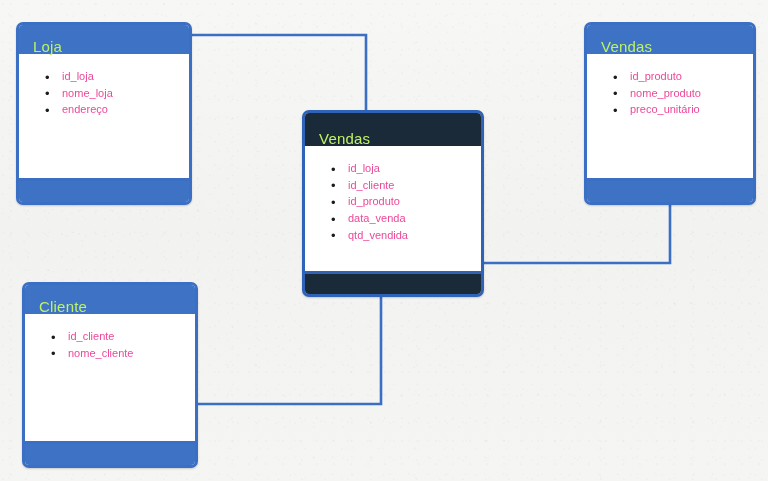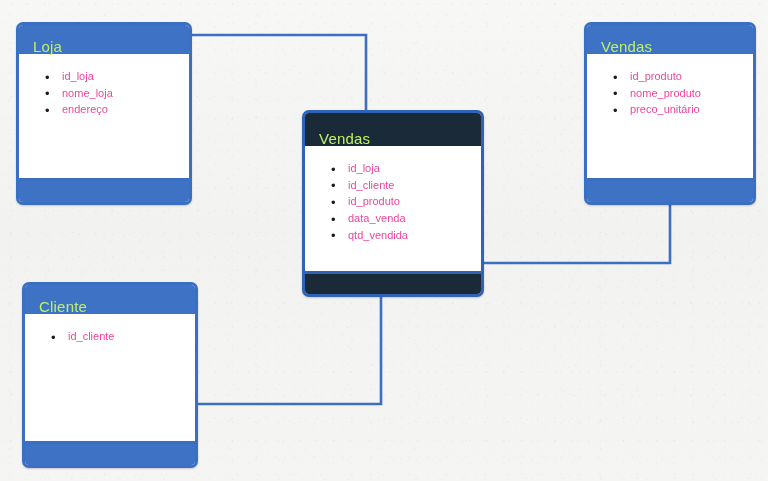--- a/index.html
+++ b/index.html
@@ -165,18 +165,19 @@
     <div class="entity-footer"></div>
   </div>
 
   <div class="entity blue" id="ent-cliente">
     <div class="entity-header">
       <span>Cliente</span>
     </div>
     <div class="entity-body">
       <ul class="attr-list">
         <li>id_cliente</li>
+        <li>nome_cliente</li>
       </ul>
     </div>
     <div class="entity-footer"></div>
   </div>
 
 </div>
 
 </body></html>

